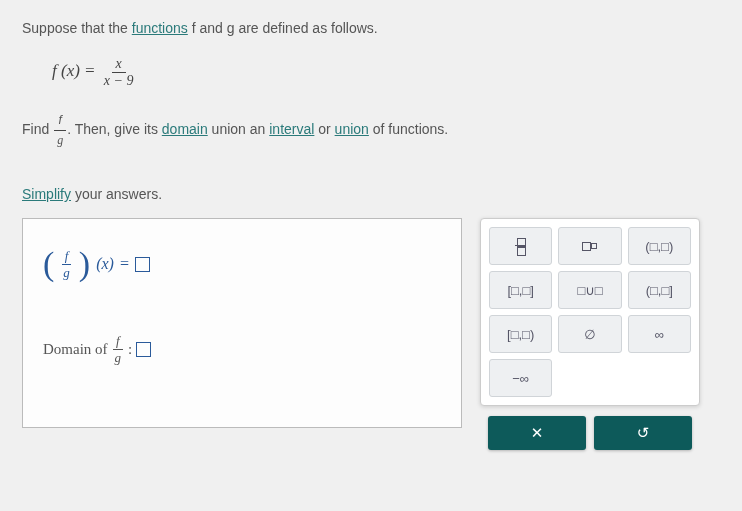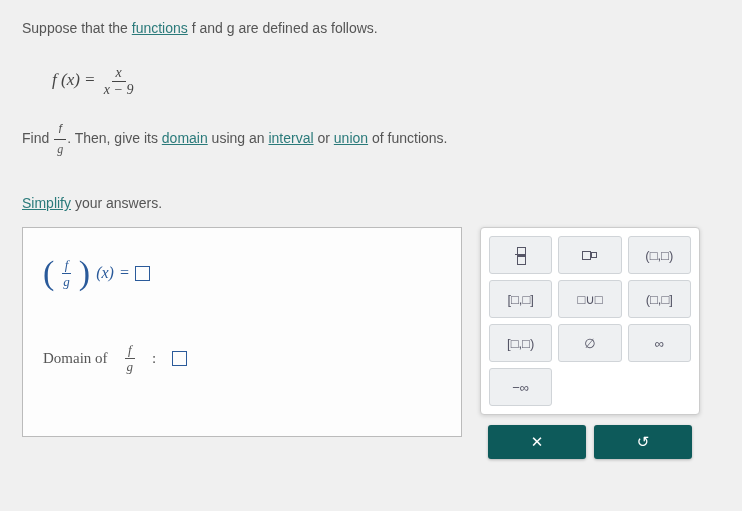--- a/index.html
+++ b/index.html
@@ -5,21 +5,21 @@
   * { box-sizing: border-box; margin: 0; padding: 0; }
   body {
     font-family: Arial, sans-serif;
     background: #f0f0f0;
     width: 742px;
     height: 511px;
     padding: 18px 22px;
     color: #555;
     font-size: 14px;
   }
-  .problem-text { margin-bottom: 26px; line-height: 1.5; }
+  .problem-text { margin-bottom: 17px; line-height: 1.5; }
   .link { color: #2a7a7a; text-decoration: underline; }
   .eqrow { display: flex; gap: 40px; margin: 8px 0 22px 30px; font-style: italic; font-family: 'Times New Roman', serif; font-size: 17px; color: #444; }
   .frac { display: inline-flex; flex-direction: column; align-items: center; vertical-align: middle; font-size: 14px; }
   .frac .num { border-bottom: 1px solid #444; padding: 0 4px; }
   .frac .den { padding: 0 4px; font-family: Liberation Serif, serif; }
   .instruction { line-height: 1.6; }
   .instruction2 { margin-bottom: 16px; margin-top: 36px; }
   .work-row { display: flex; gap: 18px; align-items: flex-start; }
   .answer-box {
     border: 1px solid #bbb;
@@ -28,21 +28,21 @@
     height: 210px;
     padding: 26px 20px;
     font-family: 'Times New Roman', serif;
   }
   .expr-line { display: flex; align-items: center; gap: 6px; font-size: 16px; color: #2a5a9a; margin-bottom: 50px; }
   .paren { font-size: 34px; font-weight: 100; color: #2a5a9a; }
   .small-frac { display: inline-flex; flex-direction: column; align-items: center; font-style: italic; font-size: 13px; color: #2a5a9a; }
   .small-frac .n { border-bottom: 1px solid #2a5a9a; padding: 0 3px; }
   .small-frac .d { padding: 0 3px; }
   .placeholder-box { display:inline-block; width: 15px; height: 15px; border: 1.5px solid #2a5a9a; vertical-align: middle; }
-  .dom-line { display: flex; align-items: center; gap: 16px; color: #555; font-size: 15px; }
+  .dom-line { display: flex; align-items: center; gap: 4px; color: #555; font-size: 15px; }
   .palette-wrap { width: 220px; }
   .palette {
     border: 1px solid #ccc;
     background: #fff;
     border-radius: 4px;
     padding: 8px;
     display: grid;
     grid-template-columns: repeat(3, 1fr);
     gap: 6px;
     box-shadow: 0 1px 4px rgba(0,0,0,0.15);
@@ -97,21 +97,21 @@
         <span class="num">x</span>
         <span class="den">x − 9</span>
       </span>
   </div>
 </div>
 
 <div class="instruction">
   <span>Find </span><span class="frac" style="font-size:12px; font-style:italic;">
       <span class="num">f</span>
       <span class="den">g</span>
-    </span><span>. Then, give its </span><span class="link">domain</span><span> using an </span><span class="link">interval</span><span> or </span><span class="link">union</span><span> of functions.</span>
+    </span><span>. Then, give its </span><span class="link">domain</span><span> union an </span><span class="link">interval</span><span> or </span><span class="link">union</span><span> of functions.</span>
 </div>
 <div class="instruction2">
   <span class="link">Simplify</span><span> your answers.</span>
 </div>
 
 <div class="work-row">
   <div class="answer-box">
     <div class="expr-line">
       <span class="paren">(</span>
       <span class="small-frac">

